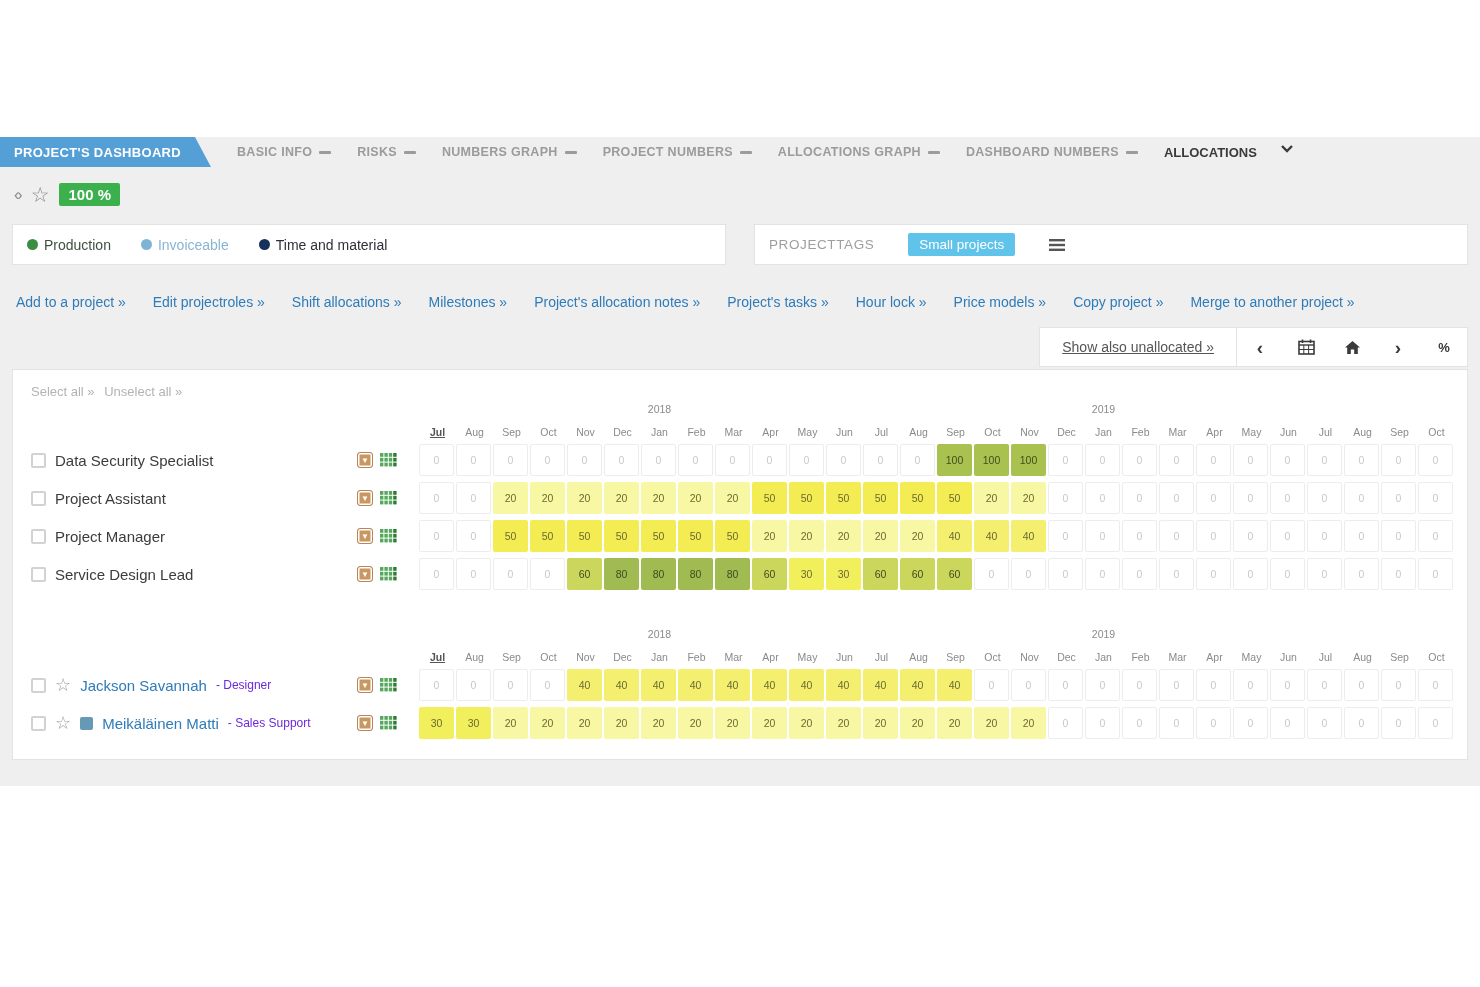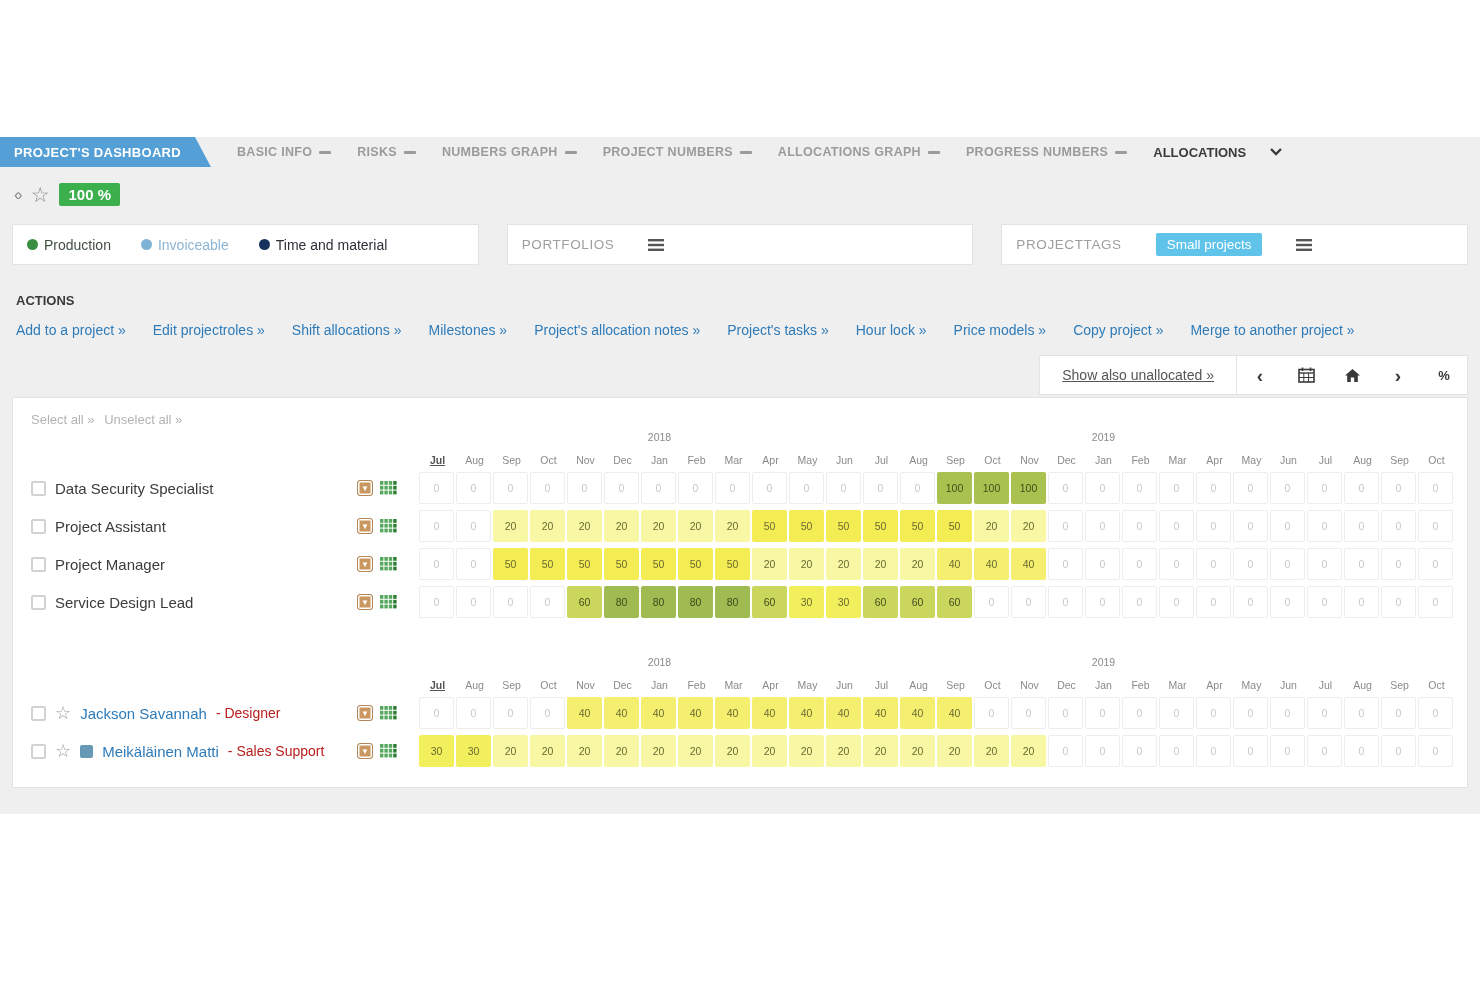--- a/index.html
+++ b/index.html
@@ -16,21 +16,21 @@
   .nav-active {
     background:#54a0d6; color:#fff; font-weight:bold; font-size:13px; letter-spacing:.3px;
     height:30px; display:flex; align-items:center; padding:0 30px 0 14px;
     clip-path:polygon(0 0, calc(100% - 16px) 0, 100% 100%, 0 100%);
   }
   .nav-items { display:flex; align-items:center; }
   .nav-item { margin-left:26px; display:flex; align-items:center; color:#9b9b9b;
     font-weight:bold; font-size:12.5px; letter-spacing:.3px; cursor:pointer;justify-content:flex-end; }
   .nav-dash { width:12px; height:3px; background:#9b9b9b; margin-left:7px; border-radius:1px; }
   .nav-current { margin-left:26px; color:#3a3a3a; font-weight:bold; font-size:13px;
-    display:flex; align-items:center; gap:24px; cursor:pointer; }
+    display:flex; gap:24px; cursor:pointer; }
 
   
   .titlerow { display:flex; align-items:center; gap:10px; padding:16px 0 8px 14px; }
   .title-caret { color:#8a8a8a; font-size:16px; letter-spacing:-2px; cursor:pointer; }
   .page-title { font-size:28px; color:#4e4e4e; margin:0; font-weight:bold; }
   .title-star { font-size:21px; color:#8a8a8a; cursor:pointer; line-height:1; }
   .badge { background:#3cb04c; color:#fff; font-weight:bold; font-size:15px;
     padding:3px 9px; border-radius:2px; }
 
   
@@ -79,21 +79,21 @@
   .cell { width:35px; height:32px; margin-right:2px; flex:none; display:flex; align-items:center;
     justify-content:center; font-size:10.5px; border-radius:2px; cursor:pointer; }
   .cell.zero { border:1px solid #ededed; color:#c9c9c9; background:#fff; }
 
   .cb { width:15px; height:15px; border:2px solid #d2d2d2; border-radius:2px; background:#fff;
     flex:none; cursor:pointer; }
   .rname { font-size:15px; color:#3c3c3c; }
   .pstar { font-size:18px; color:#9e9e9e; line-height:1; cursor:pointer; }
   .psquare { width:13px; height:13px; background:#6699b5; border-radius:2px; flex:none; }
   .pname { font-size:15px; color:#2e7bb8; text-decoration:none; cursor:pointer; }
-  .psub { font-size:14px; color:#b91c1c; }
+  .psub { font-size:12px; color:#6d28d9; }
 
   .dd-icon { width:16px; height:16px; border-radius:3px; background:#c9975f; border:1px solid #b5875b;
     box-shadow:inset 0 0 0 1.5px #fff; color:#fff; font-size:8px; display:flex; align-items:center;
     justify-content:center; cursor:pointer; flex:none; }
   .grid-icon { display:flex; align-items:center; cursor:pointer; }
 
   .table-gap { height:34px; }
 </style>
 </head>
 <body>
@@ -121,21 +121,21 @@
         </div>
         <div class="nav-item">
           <span>PROJECT NUMBERS</span>
           <span class="nav-dash"></span>
         </div>
         <div class="nav-item">
           <span>ALLOCATIONS GRAPH</span>
           <span class="nav-dash"></span>
         </div>
         <div class="nav-item">
-          <span>PROGRESS NUMBERS</span>
+          <span>DASHBOARD NUMBERS</span>
           <span class="nav-dash"></span>
         </div>
       </div>
     <div class="nav-current">
       <span>ALLOCATIONS</span>
       <svg width="12" height="8" viewBox="0 0 12 8">
         <polyline points="1,1 6,6 11,1" fill="none" stroke="#3a3a3a" stroke-width="2.4"></polyline>
       </svg>
     </div>
   </div>
@@ -155,44 +155,33 @@
         <span class="leg">
           <span class="dot" style="background: rgb(127, 179, 213);"></span>
           <span style="color: rgb(138, 180, 212);">Invoiceable</span>
         </span>
         <span class="leg">
           <span class="dot" style="background: rgb(22, 50, 92);"></span>
           <span style="color: rgb(47, 47, 58);">Time and material</span>
         </span>
       </div>
     <div class="card">
-      <span class="muted-label">PORTFOLIOS</span>
-      <span class="hamb">
-        <svg width="16" height="12" viewBox="0 0 16 12">
-            <rect x="0" y="0" width="16" height="2.4" fill="#555"></rect>
-            <rect x="0" y="4.8" width="16" height="2.4" fill="#555"></rect>
-            <rect x="0" y="9.6" width="16" height="2.4" fill="#555"></rect>
-          </svg>
-      </span>
-    </div>
-    <div class="card">
       <span class="muted-label">PROJECTTAGS</span>
       <span class="tag">Small projects</span>
       <span class="hamb">
         <svg width="16" height="12" viewBox="0 0 16 12">
             <rect x="0" y="0" width="16" height="2.4" fill="#555"></rect>
             <rect x="0" y="4.8" width="16" height="2.4" fill="#555"></rect>
             <rect x="0" y="9.6" width="16" height="2.4" fill="#555"></rect>
           </svg>
       </span>
     </div>
   </div>
 
   <div class="actions">
-    <div class="actions-heading">ACTIONS</div>
     <div class="actions-links" id="actions-links"><a class="action-link">Add to a project »</a><a class="action-link">Edit projectroles »</a><a class="action-link">Shift allocations »</a><a class="action-link">Milestones »</a><a class="action-link">Project's allocation notes »</a><a class="action-link">Project's tasks »</a><a class="action-link">Hour lock »</a><a class="action-link">Price models »</a><a class="action-link">Copy project »</a><a class="action-link">Merge to another project »</a></div>
   </div>
 
   <div class="toolbar-row">
     <div class="toolbar-box">
       <a class="show-unalloc">Show also unallocated »</a>
       <div class="toolbar-icons" id="toolbar-icons">
           <span class="t-icon">
             <span class="t-chevron">‹</span>
           </span>

